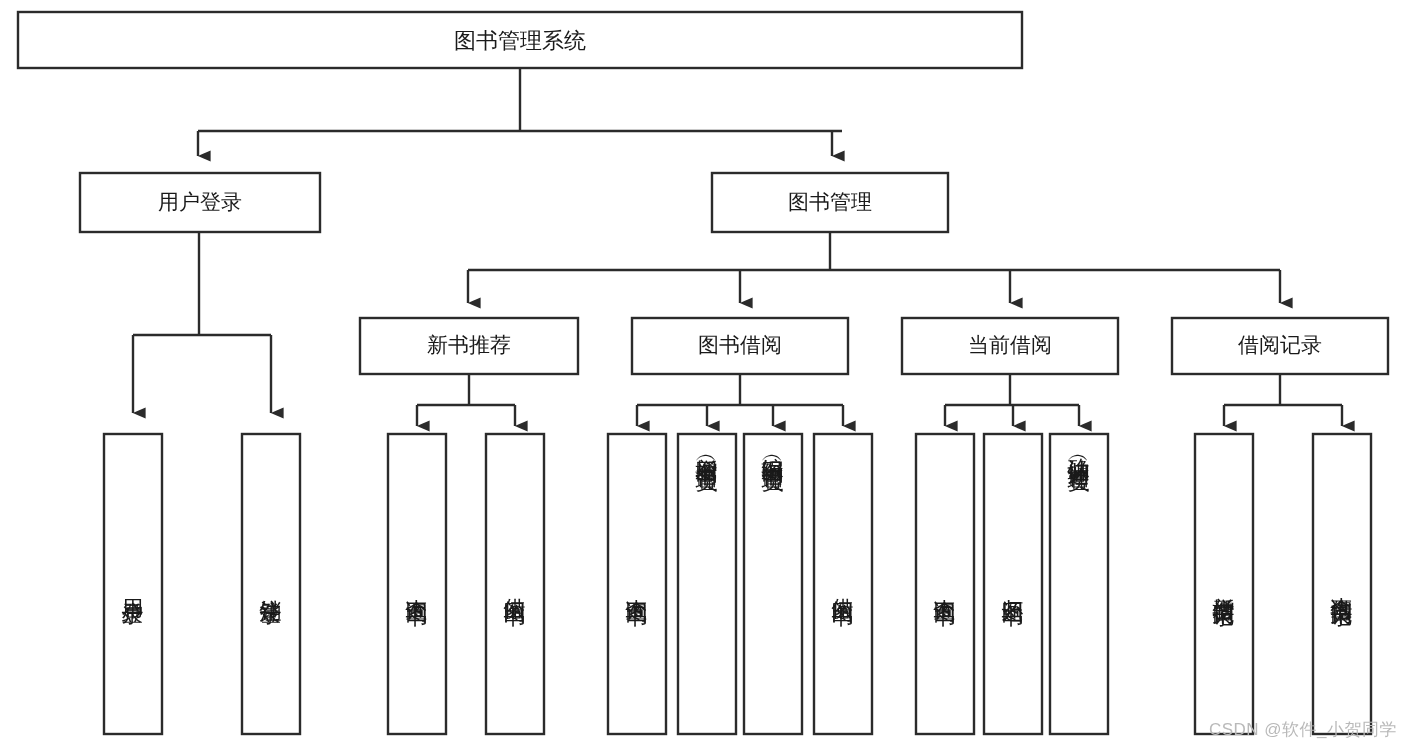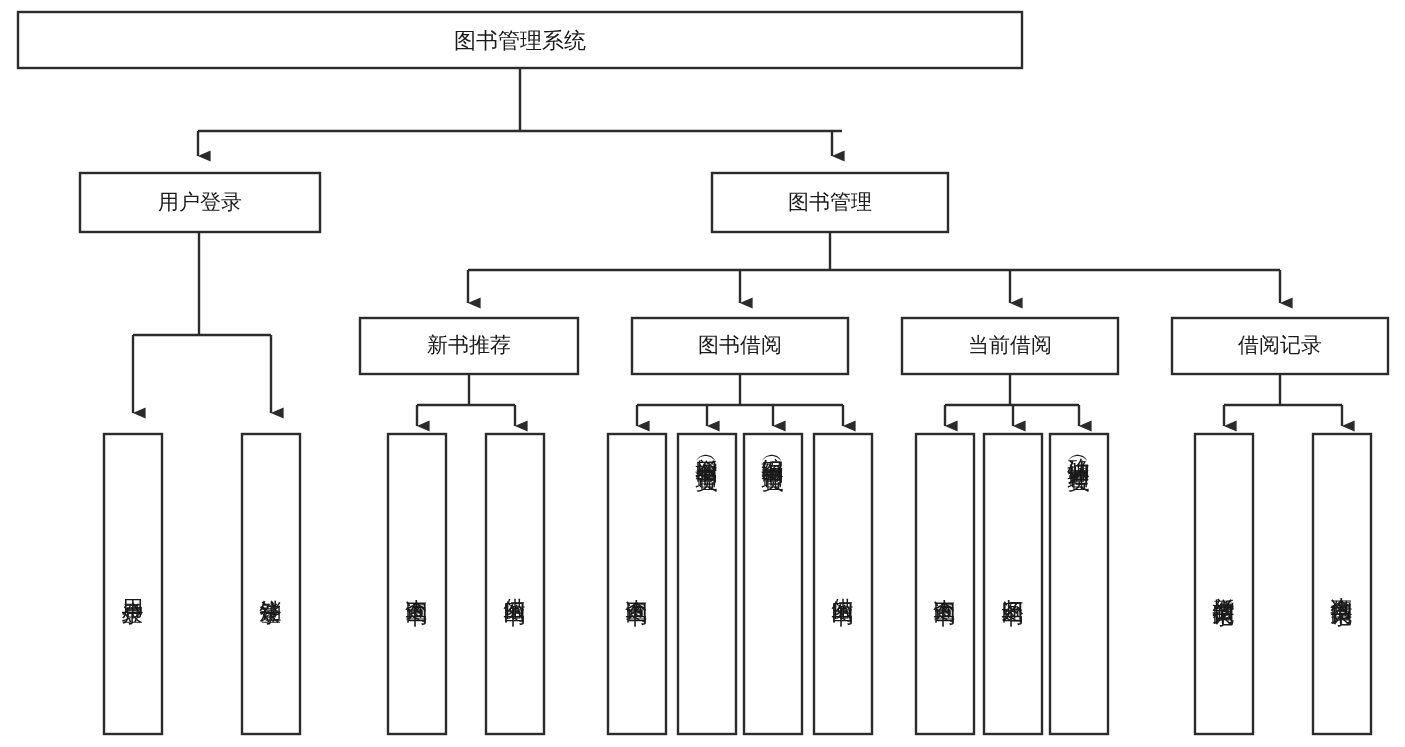--- a/index.html
+++ b/index.html
@@ -216,13 +216,14 @@
     <div class="leaf-label" style="left: 814px; top: 440px; width: 58px; height: 290px; display: flex; align-items: center; justify-content: center;">借阅图书</div>
 
     <div class="leaf-label" style="left: 916px; top: 440px; width: 58px; height: 290px; display: flex; align-items: center; justify-content: center;">查询图书</div>
     <div class="leaf-label" style="left: 984px; top: 440px; width: 58px; height: 290px; display: flex; align-items: center; justify-content: center;">归还图书</div>
     <div class="leaf-label" style="left: 1050px; top: 440px; width: 58px; height: 290px; justify-content: flex-start; display: flex; align-items: center;">确认归还（管理员）</div>
 
     <div class="leaf-label" style="left: 1195px; top: 440px; width: 58px; height: 290px; display: flex; align-items: center; justify-content: center;">新增借阅记录</div>
     <div class="leaf-label" style="left: 1313px; top: 440px; width: 58px; height: 290px; display: flex; align-items: center; justify-content: center;">查询借阅记录</div>
   </div>
 
+  <div class="watermark">CSDN @软件_小贺同学</div>
 </div>
 
 </body></html>

